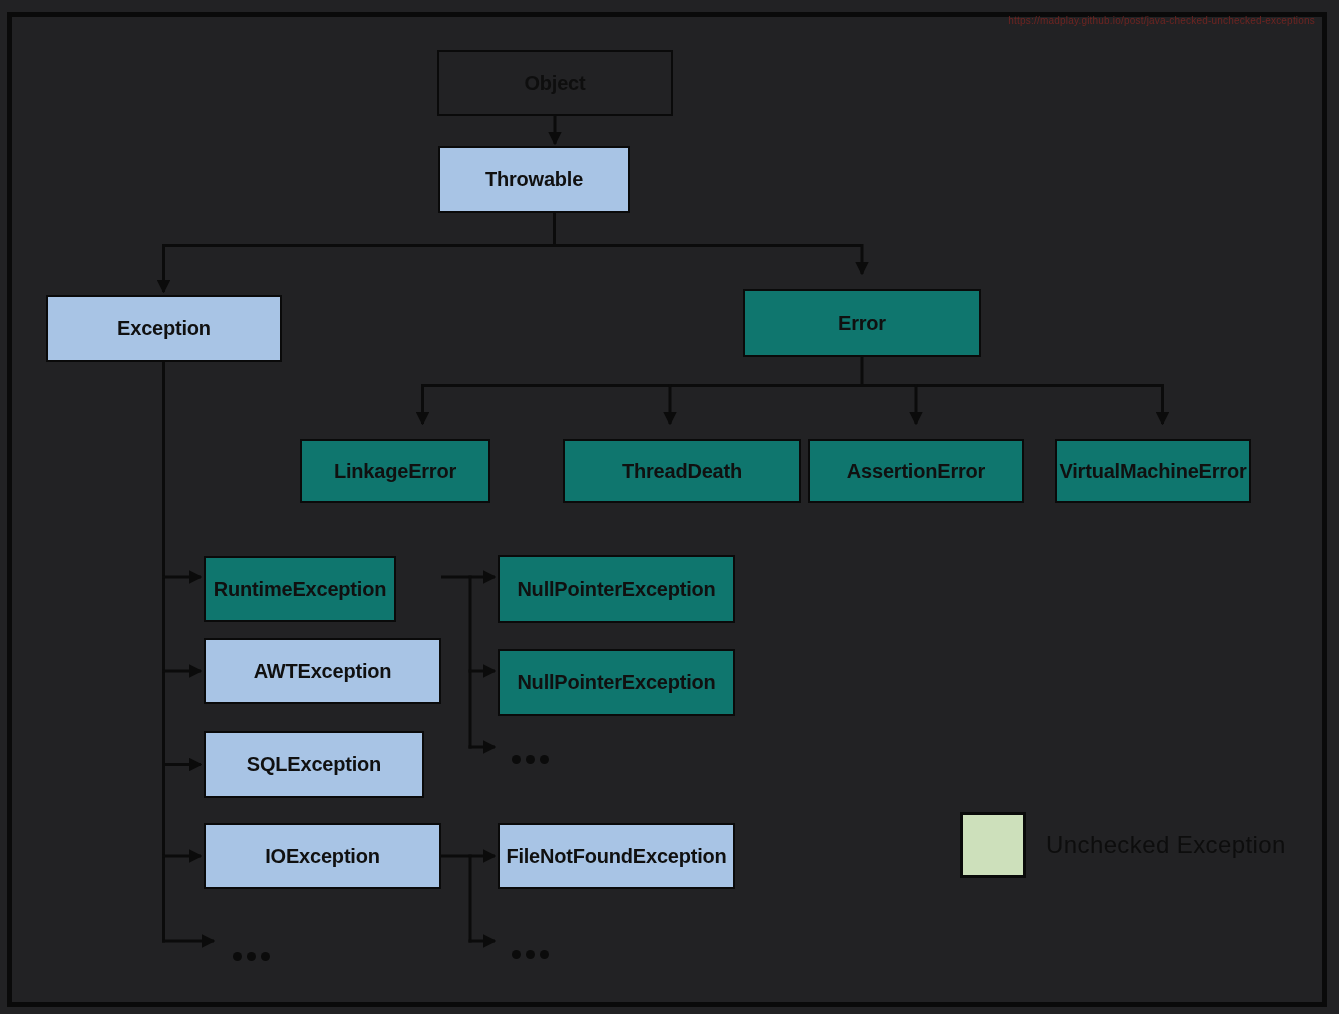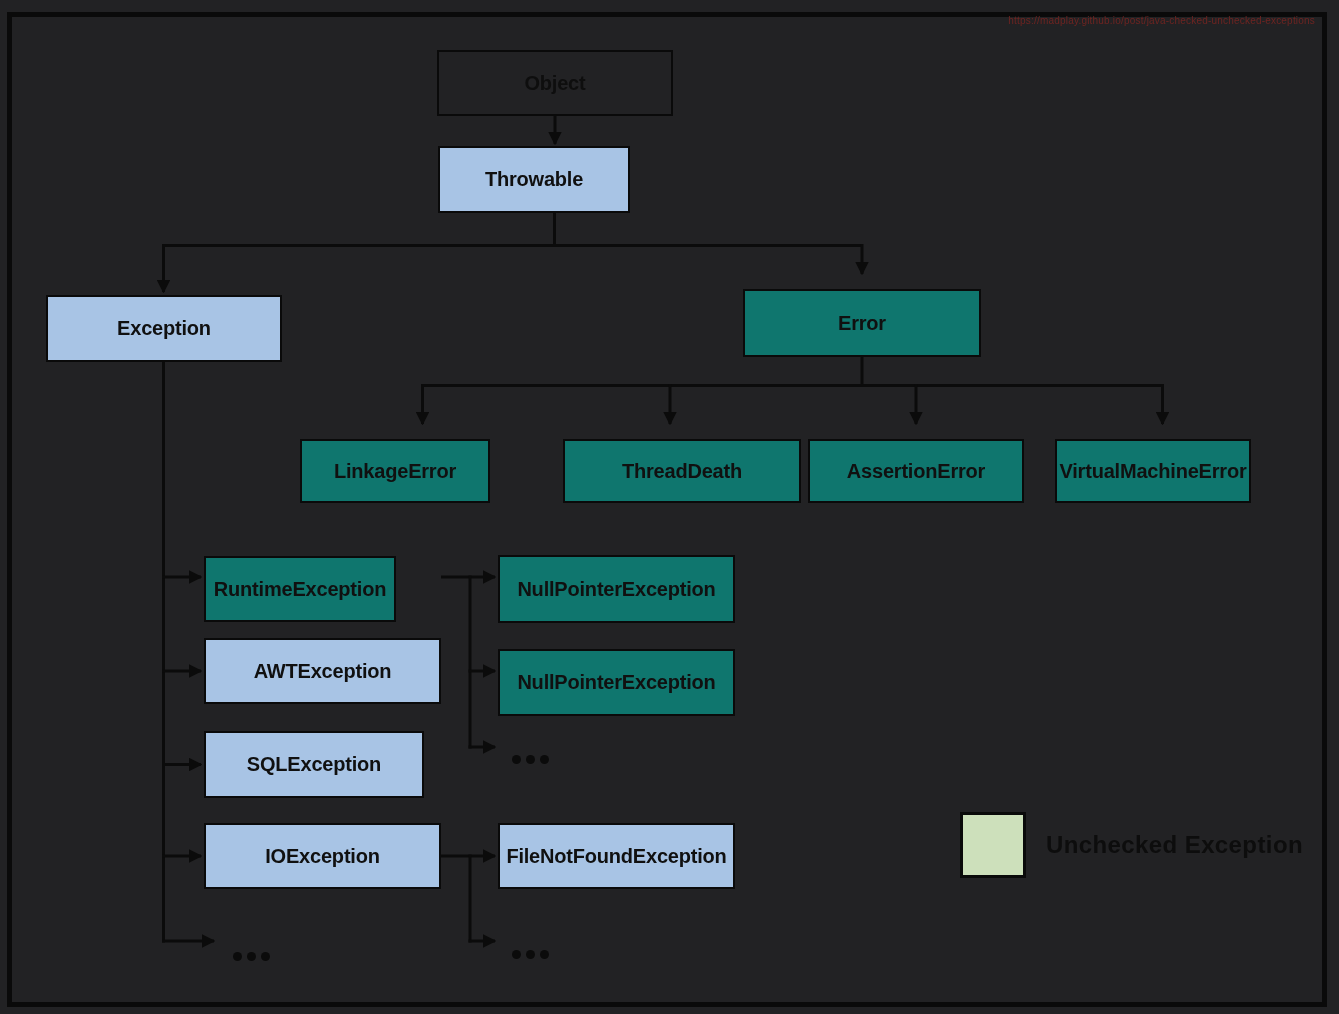--- a/index.html
+++ b/index.html
@@ -47,21 +47,21 @@
     display:flex;align-items:center;gap:20px;
   }
   .swatch{
     width:66px;height:66px;
     box-sizing:border-box;
     border:3px solid #0a0a0a;
   }
   .swatch.unchecked{background:#cde0bb;}
   .swatch.checked{background:#a8c4e5;}
   .legend-label{
-    font-size:24px;font-weight:bold;
+    font-size:24px;font-weight:normal;
     letter-spacing:.4px;
     color:#0d0d0d;
     white-space:nowrap;
   }
 </style>
 </head>
 <body>
 
 <div class="canvas">
 

